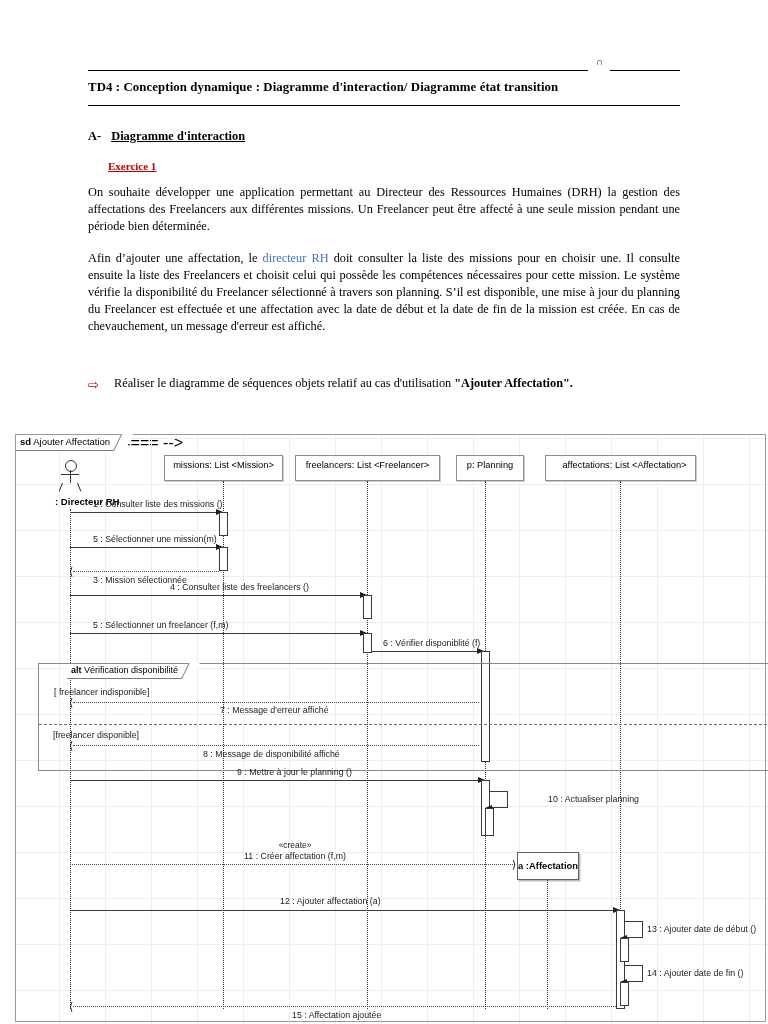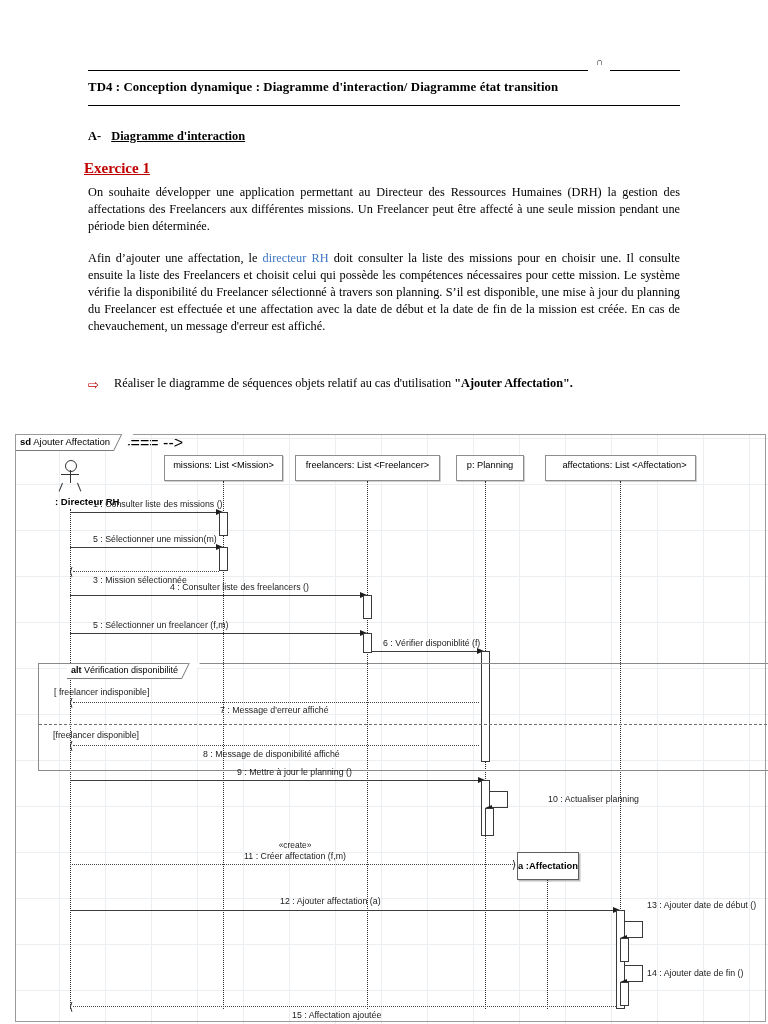--- a/index.html
+++ b/index.html
@@ -14,21 +14,21 @@
   .rule.r1a{left:88px;top:70px;width:500px;}
   .rule.r1b{left:610px;top:70px;width:70px;}
   .rule.r2{left:88px;top:105px;width:592px;}
 
   .title{position:absolute;left:88px;top:80px;width:600px;
          font-size:12.8px;font-weight:bold;letter-spacing:.1px;}
 
   .sec-a{position:absolute;left:88px;top:129px;font-size:12.4px;font-weight:bold;}
   .sec-a .lbl{text-decoration:underline;margin-left:7px;}
 
-  .exo{position:absolute;left:84px;top:160px;font-size:15px;font-weight:bold;
+  .exo{position:absolute;left:108px;top:160px;font-size:11px;font-weight:bold;
        color:#c00000;text-decoration:underline;}
 
   .para{position:absolute;font-size:12.3px;line-height:1.38;
         text-align:justify;}
   .p1{left:88px;top:184px;width:592px;}
   .p2{left:88px;top:250px;width:592px;}
   .p2 .blue{color:#3d76c4;}
   .arrow-item{position:absolute;left:88px;top:375px;width:592px;font-size:12.3px;
               line-height:1.38;}
   .arrow-item .glyph{position:absolute;left:0;top:1px;color:#c00000;
@@ -274,21 +274,21 @@
   
   <div class="mlabel" style="left:265px;top:462px;">12 : Ajouter affectation (a)</div>
   <div class="msg solid" style="left:55px;top:476px;width:546px;"></div>
   <div class="arrowR" style="left:598px;top:472.5px;"></div>
   <div class="act" style="left:601px;top:476px;width:9px;height:99px;"></div>
 
   
   <div class="selfmsg" style="left:610px;top:487px;width:18px;height:17px;"></div>
   <div class="arrowL" style="left:605px;top:500.5px;border-right-color:#1c1c1c;"></div>
   <div class="act" style="left:605px;top:504px;width:9px;height:24px;"></div>
-  <div class="mlabel" style="left:632px;top:466px;">13 : Ajouter date de début ()</div>
+  <div class="mlabel" style="left:632px;top:490px;">13 : Ajouter date de début ()</div>
 
   
   <div class="selfmsg" style="left:610px;top:531px;width:18px;height:17px;"></div>
   <div class="arrowL" style="left:605px;top:544.5px;border-right-color:#1c1c1c;"></div>
   <div class="act" style="left:605px;top:548px;width:9px;height:24px;"></div>
   <div class="mlabel" style="left:632px;top:534px;">14 : Ajouter date de fin  ()</div>
 
   
   <div class="msg dotted" style="left:58px;top:572px;width:543px;"></div>
   <div class="openL" style="left:54px;top:573px;">⟨</div>

